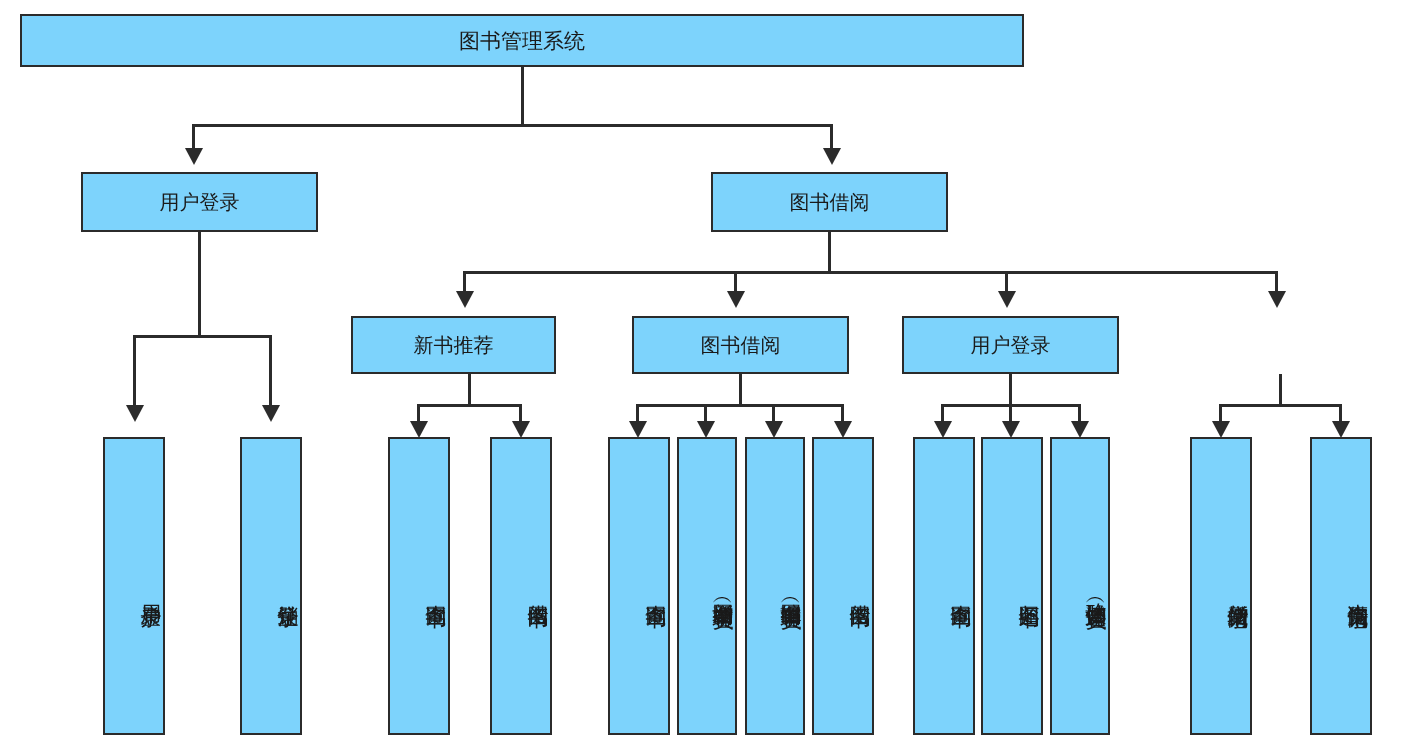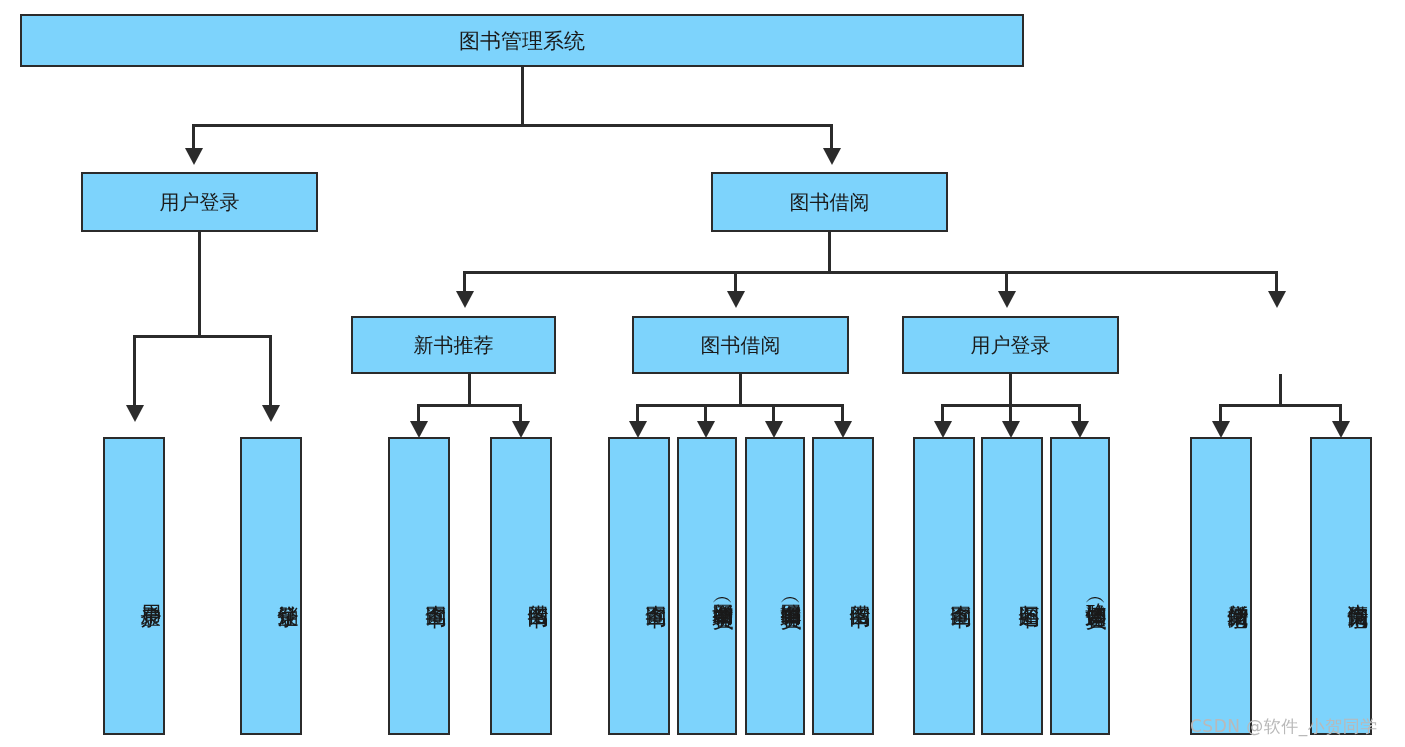--- a/index.html
+++ b/index.html
@@ -201,15 +201,14 @@
     <span class="label">确认归还（管理员）</span>
   </div>
 
   <div class="node leaf" style="left:1190px; top:437px; width:62px; height:298px;">
     <span class="label">新增借阅记录</span>
   </div>
   <div class="node leaf" style="left:1310px; top:437px; width:62px; height:298px;">
     <span class="label">查询借阅记录</span>
   </div>
 
-  <div class="watermark" style="left:1190px; top:715px;">CSDN @软件_小贺同学</div>
 
 </div>
 
 </body></html>

